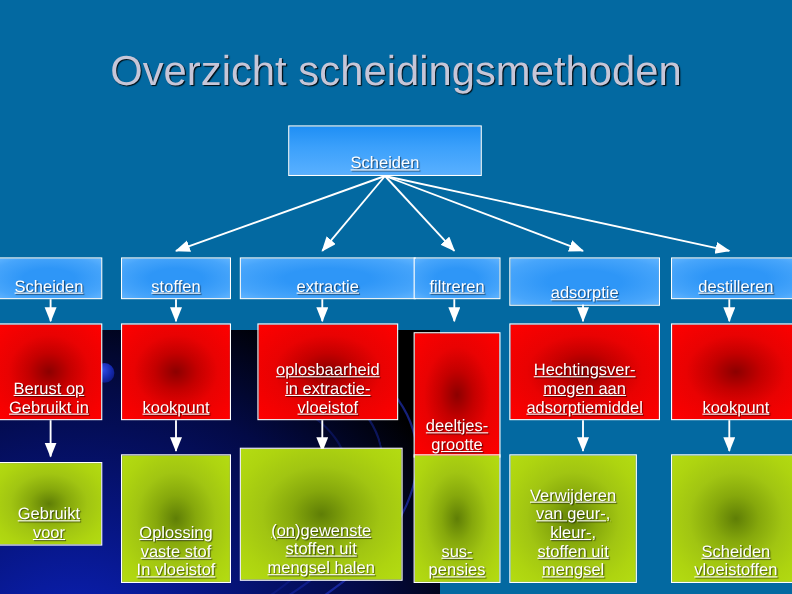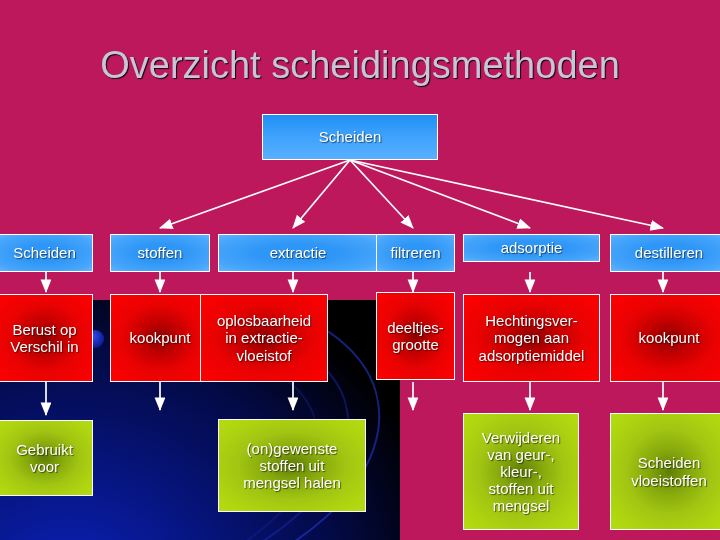--- a/index.html
+++ b/index.html
@@ -7,21 +7,21 @@
     padding: 0;
     background: #000000;
   }
   body {
     font-family: "Liberation Sans", sans-serif;
   }
   #slide {
     position: relative;
     width: 720px;
     height: 540px;
-    background: #be185d;
+    background: #0369a1;
     overflow: hidden;
   }
   
   .bg-glow {
     position: absolute;
     left: -60px;
     bottom: -120px;
     width: 460px;
     height: 360px;
     background: radial-gradient(ellipse at 28% 82%, #0c22c0 0%, #06147c 32%, #030a46 58%, #000000 82%);
@@ -61,28 +61,29 @@
     letter-spacing: 0px;
     white-space: nowrap;
     text-shadow: 1px 1px 1px rgba(0,0,0,0.9);
   }
 
   
   .box {
     position: absolute;
     box-sizing: border-box;
     display: flex;
-    align-items: center;
+    align-items: flex-end;
     justify-content: center;
     text-align: center;
     color: #ffffff;
     line-height: 1.14;
     border: 1px solid #ffffff;
     padding: 2px 4px;
     text-shadow: 1px 1px 1px rgba(0,0,0,0.55);
+    text-decoration: underline;
   }
   .box-top {
     background: linear-gradient(to bottom, #1f8ff5 0%, #3ba0fb 42%, #59b0ff 100%);
     border-color: #ffffff;
     font-size: 15px;
   }
   .box-head {
     background: radial-gradient(ellipse at 50% 50%, #2e96f7 0%, #2e96f7 35%, #47a5fb 78%, #60b4ff 100%);
     font-size: 15px;
   }
@@ -157,60 +158,69 @@
   </div>
   <div class="box box-head" style="left:110px; top:234px; width:100px; height:38px;">
     <span>stoffen</span>
   </div>
   <div class="box box-head" style="left:218px; top:234px; width:160px; height:38px;">
     <span>extractie</span>
   </div>
   <div class="box box-head" style="left:376px; top:234px; width:79px; height:38px;">
     <span>filtreren</span>
   </div>
-  <div class="box box-head" style="left:463px; top:234px; width:137px; height:28px;">
+  <div class="box box-head" style="left:463px; top:234px; width:137px; height:44px;">
     <span>adsorptie</span>
   </div>
   <div class="box box-head" style="left:610px; top:234px; width:118px; height:38px;">
     <span>destilleren</span>
   </div>
 
   <div class="box box-red" style="left:-4px; top:294px; width:97px; height:88px; white-space:pre-line;">
     <span>Berust op
-Verschil in</span>
+Gebruikt in</span>
   </div>
   <div class="box box-red" style="left:110px; top:294px; width:100px; height:88px; white-space:pre-line;">
     <span>kookpunt</span>
   </div>
-  <div class="box box-red" style="left:200px; top:294px; width:128px; height:88px; white-space:pre-line;">
+  <div class="box box-red" style="left:234px; top:294px; width:128px; height:88px; white-space:pre-line;">
     <span>oplosbaarheid
 in extractie-
 vloeistof</span>
   </div>
-  <div class="box box-red" style="left:376px; top:292px; width:79px; height:88px; white-space:pre-line;">
+  <div class="box box-red" style="left:376px; top:302px; width:79px; height:114px; white-space:pre-line;">
     <span>deeltjes-
 grootte</span>
   </div>
   <div class="box box-red" style="left:463px; top:294px; width:137px; height:88px; white-space:pre-line;">
     <span>Hechtingsver-
 mogen aan
 adsorptiemiddel</span>
   </div>
   <div class="box box-red" style="left:610px; top:294px; width:118px; height:88px; white-space:pre-line;">
     <span>kookpunt</span>
   </div>
 
   <div class="box box-green" style="left:-4px; top:420px; width:97px; height:76px; white-space:pre-line;">
     <span>Gebruikt
 voor</span>
   </div>
-  <div class="box box-green" style="left:218px; top:419px; width:148px; height:93px; white-space:pre-line;">
+  <div class="box box-green" style="left:110px; top:413px; width:100px; height:117px; white-space:pre-line;">
+    <span>Oplossing
+vaste stof
+In vloeistof</span>
+  </div>
+  <div class="box box-green" style="left:218px; top:407px; width:148px; height:121px; white-space:pre-line;">
     <span>(on)gewenste
 stoffen uit
 mengsel halen</span>
+  </div>
+  <div class="box box-green" style="left:376px; top:413px; width:79px; height:117px; white-space:pre-line;">
+    <span>sus-
+pensies</span>
   </div>
   <div class="box box-green" style="left:463px; top:413px; width:116px; height:117px; white-space:pre-line;">
     <span>Verwijderen
 van geur-, kleur-,
 stoffen uit
 mengsel</span>
   </div>
   <div class="box box-green" style="left:610px; top:413px; width:118px; height:117px; white-space:pre-line;">
     <span>Scheiden
 vloeistoffen</span>

